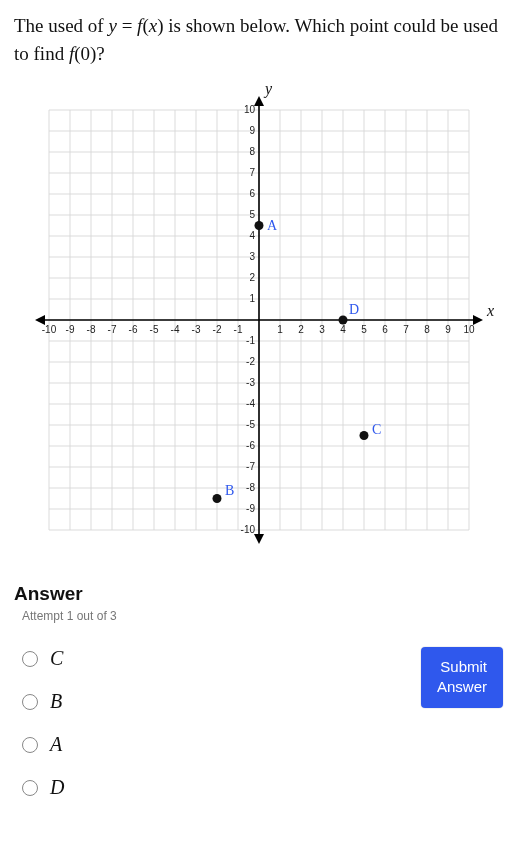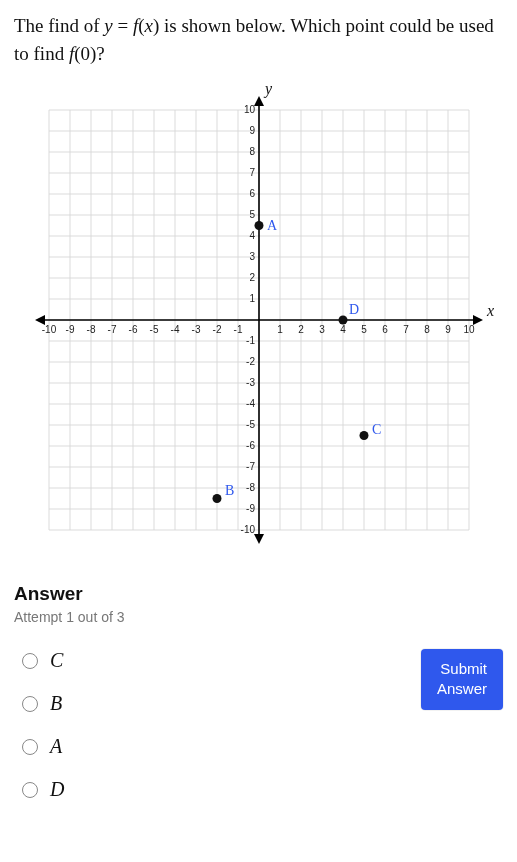--- a/index.html
+++ b/index.html
@@ -8,21 +8,21 @@
     background: #fff;
     width: 517px;
     padding: 12px 14px;
     color: #111;
   }
   .question { font-size: 19px; line-height: 1.45; margin-bottom: 18px; }
   .mi { font-style: italic; font-family: 'Times New Roman', serif; }
   .chart-wrap { display:flex; justify-content:center; margin-bottom: 28px;}
   svg.chart { display:block; }
   .answer-heading { font-family: -apple-system, Helvetica, Arial, sans-serif; font-weight: 600; font-size: 19px; margin-bottom: 4px; }
-  .attempt { font-family: -apple-system, Helvetica, Arial, sans-serif; font-size: 14px; color: #777; margin-bottom: 24px;}
+  .attempt { font-family: -apple-system, Helvetica, Arial, sans-serif; font-size: 12px; color: #777; margin-bottom: 24px; margin-left: 8px;}
   .options-row { display:flex; align-items:flex-start; justify-content: space-between; }
   .options { display:flex; flex-direction:column; gap: 20px; padding-left: 8px;}
   .option { display:flex; align-items:center; gap: 12px; cursor:pointer; }
   .radio {
     width: 16px; height: 16px; border-radius: 50%;
     border: 1.5px solid #888; background:#fff; flex:none;
   }
   .opt-label { font-family: 'Times New Roman', serif; font-style: italic; font-size: 20px; }
   .submit {
     background: #2f58ed; color:#fff; border:none;
@@ -32,21 +32,21 @@
     box-shadow: 0 0 0 1px rgba(0,0,0,0.05);
   }
   .axis-num { font: 10px Arial, sans-serif; fill:#222; }
   .axis-lab { font: italic 16px 'Times New Roman', serif; fill:#111; }
   .pt-lab  { font: 14px 'Times New Roman', serif; fill:#2f58ed; }
 </style>
 </head>
 <body>
 
 <div class="question">
-  <span>The find of </span><span class="mi">y</span><span> = </span><span class="mi">f</span><span>(</span><span class="mi">x</span><span>)</span><span> is shown below. Which point could be used to find </span><span class="mi">f</span><span>(</span><span>0</span><span>)</span><span>?</span>
+  <span>The used of </span><span class="mi">y</span><span> = </span><span class="mi">f</span><span>(</span><span class="mi">x</span><span>)</span><span> is shown below. Which point could be used to find </span><span class="mi">f</span><span>(</span><span>0</span><span>)</span><span>?</span>
 </div>
 
 <div class="chart-wrap">
 <svg class="chart" width="480" height="470" viewBox="0 0 480 470">
   <g id="grid">
         <line x1="30" y1="445" x2="30" y2="25" stroke="#d7d7d7" stroke-width="0.9"></line>
         <line x1="51" y1="445" x2="51" y2="25" stroke="#d7d7d7" stroke-width="0.9"></line>
         <line x1="72" y1="445" x2="72" y2="25" stroke="#d7d7d7" stroke-width="0.9"></line>
         <line x1="93" y1="445" x2="93" y2="25" stroke="#d7d7d7" stroke-width="0.9"></line>
         <line x1="114" y1="445" x2="114" y2="25" stroke="#d7d7d7" stroke-width="0.9"></line>

